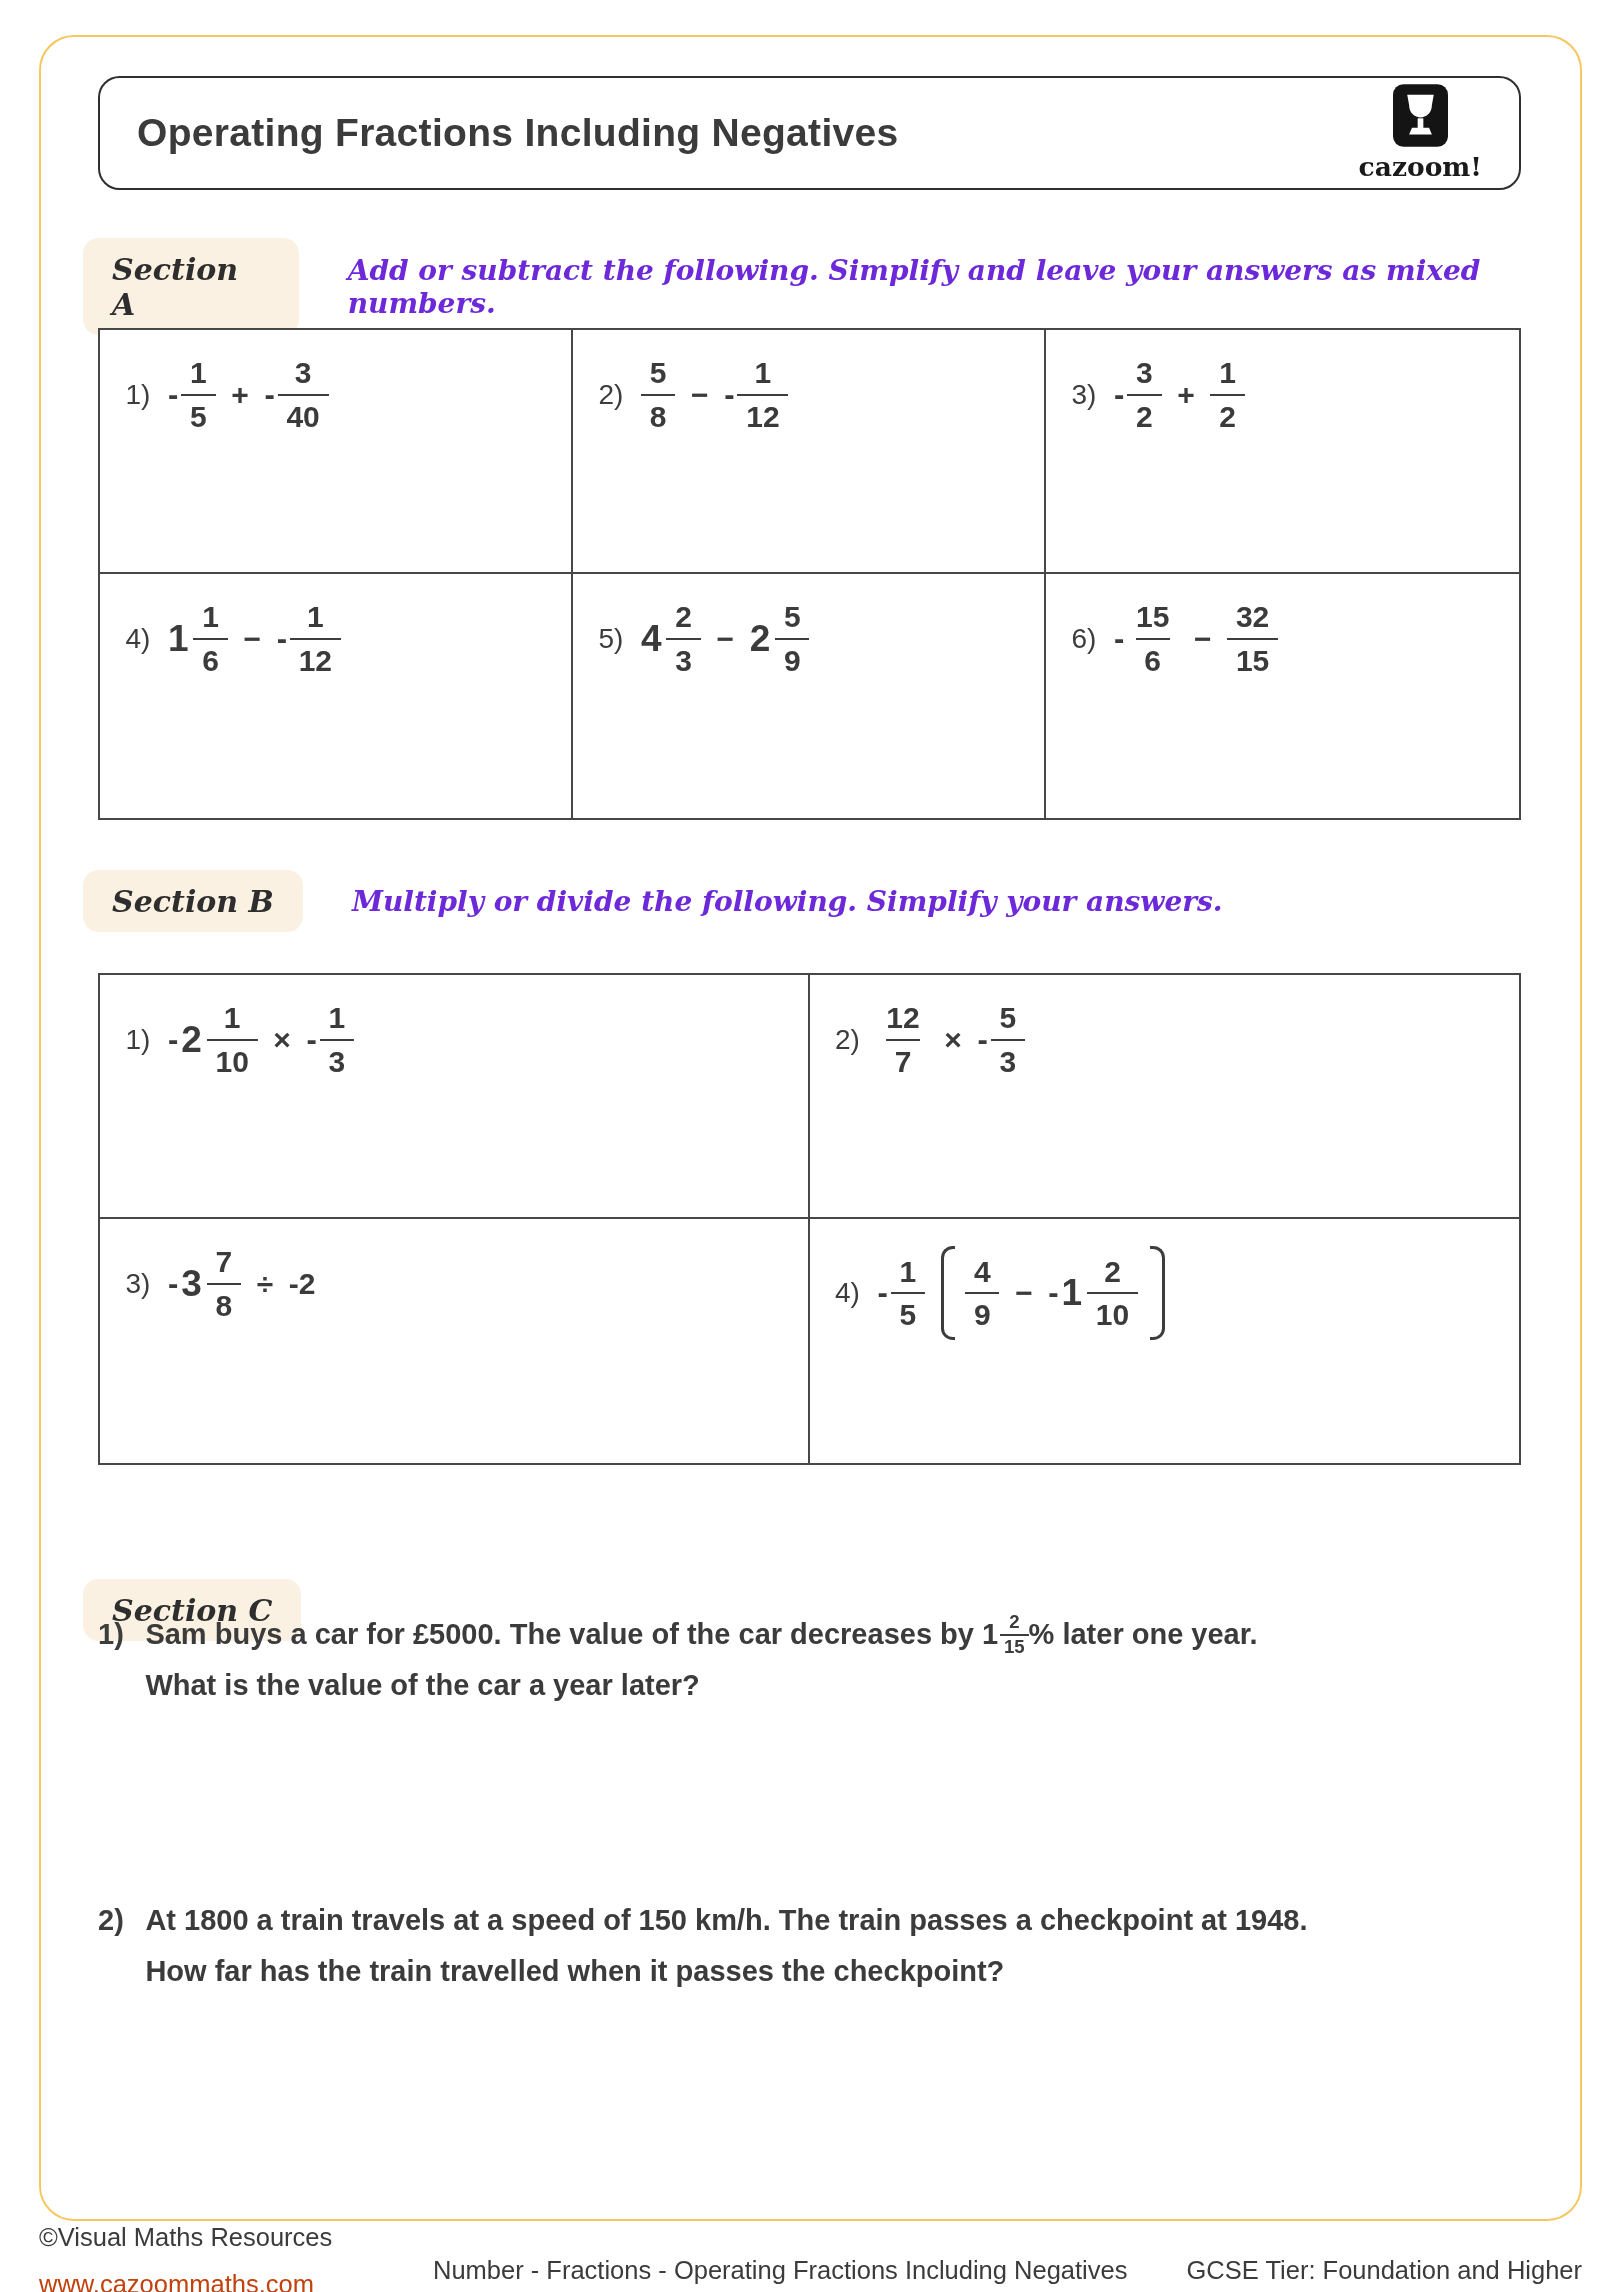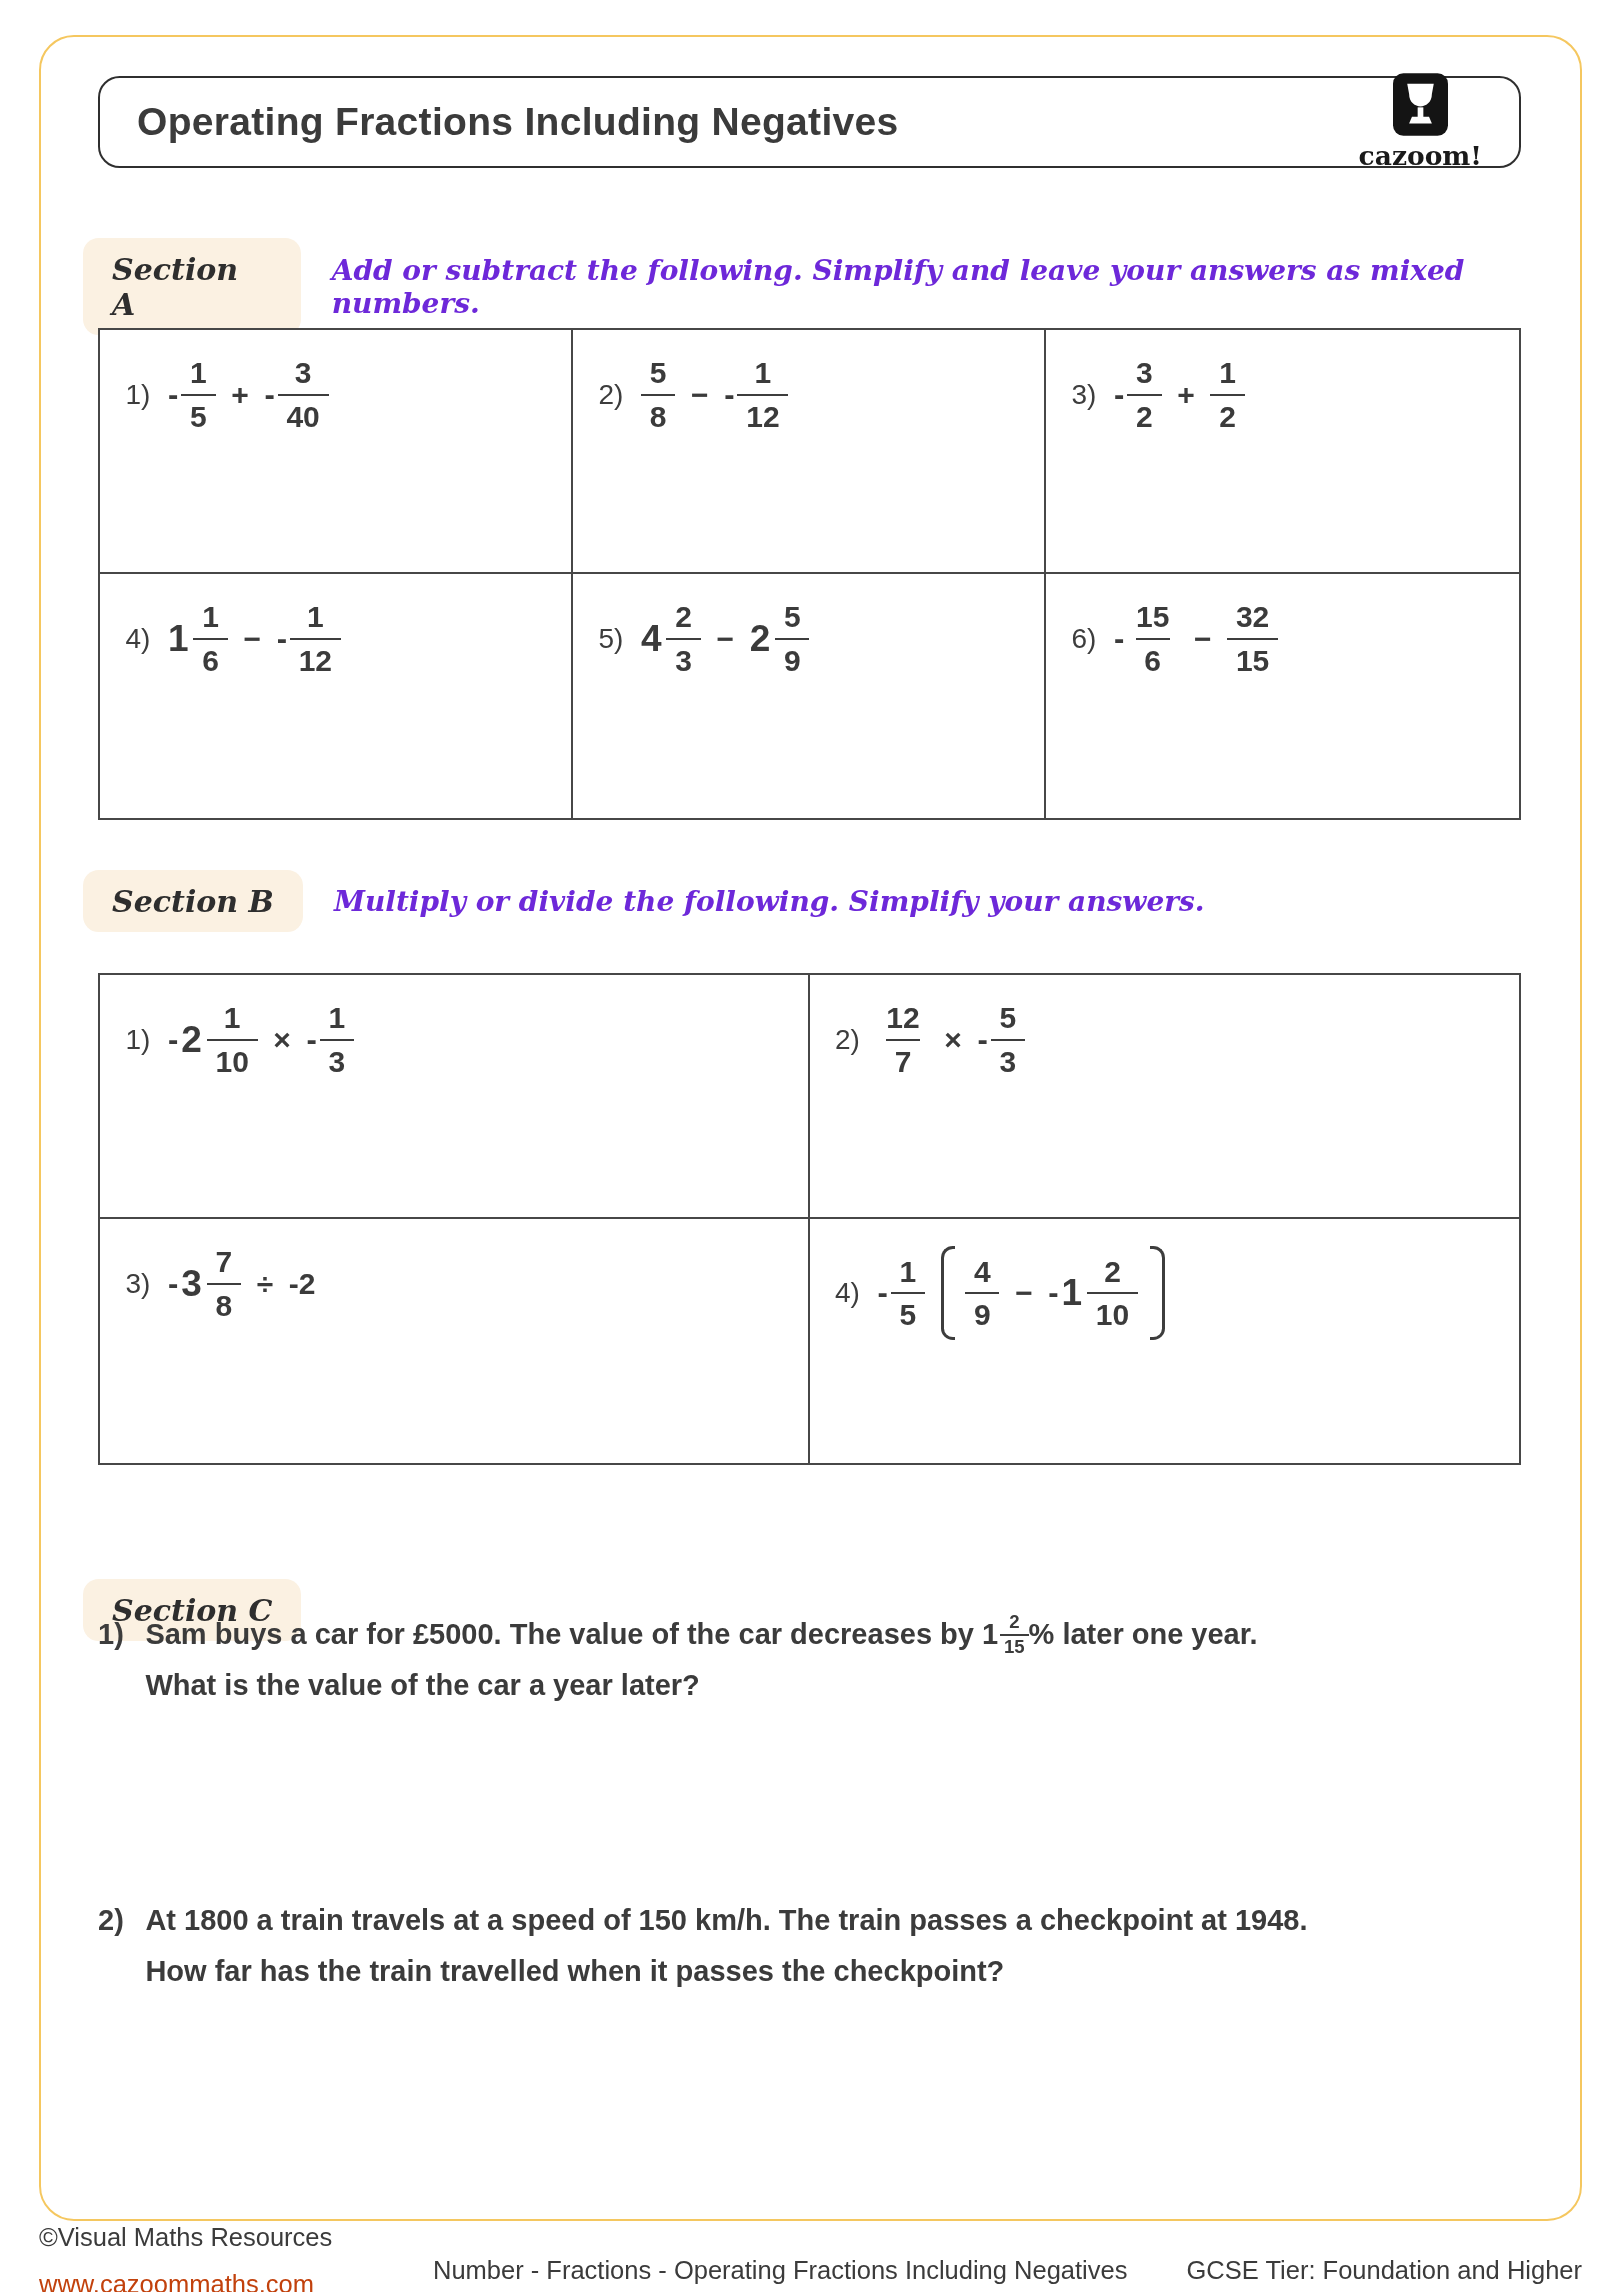--- a/index.html
+++ b/index.html
@@ -8,30 +8,30 @@
     background:#ffffff; color:#3b3b3b;
     font-family:"Liberation Sans", sans-serif;
     overflow:hidden;
   }
   .page-border {
     position:absolute; left:39px; top:35px; width:1543px; height:2186px;
     border:2.9px solid #F5C75F; border-radius:35px;
   }
   
   .header-box {
-    position:absolute; left:98px; top:76px; width:1423px; height:92px;
+    position:absolute; left:98px; top:76px; width:1423px; height:114px;
     border:2.9px solid #2f2f2f; border-radius:21.6px; background:#fff;
     display:flex; align-items:center; justify-content:space-between;
     padding:0 37px;
   }
   .title { font-size:39px; font-weight:bold; color:#3b3b3b; letter-spacing:0.3px; }
   .logo { display:flex; flex-direction:column; align-items:center; gap:3.9px; }
   .logo-text { font-family:"DejaVu Serif", serif; font-weight:bold; font-size:26.5px; color:#1a1a1a; }
   
-  .section-row { position:absolute; left:83px; display:flex; align-items:center; gap:31px;justify-content:center; }
+  .section-row { position:absolute; left:83px; display:flex; align-items:center; gap:49px;justify-content:center; }
   .row-a { top:238px; }
   .row-b { top:870px; }
   .row-c { top:1579px; }
   .section-label {
     display:inline-block; background:#FBF1E2; border-radius:15.7px;
     padding:13.7px 29px; font-family:"DejaVu Serif", serif;
     font-style:italic; font-weight:bold; font-size:30px; color:#2e2e2e;
   }
   .instructions { font-family:"DejaVu Serif", serif; font-style:italic; font-size:28px; color:#6d28d9;font-weight:bold; }
   

